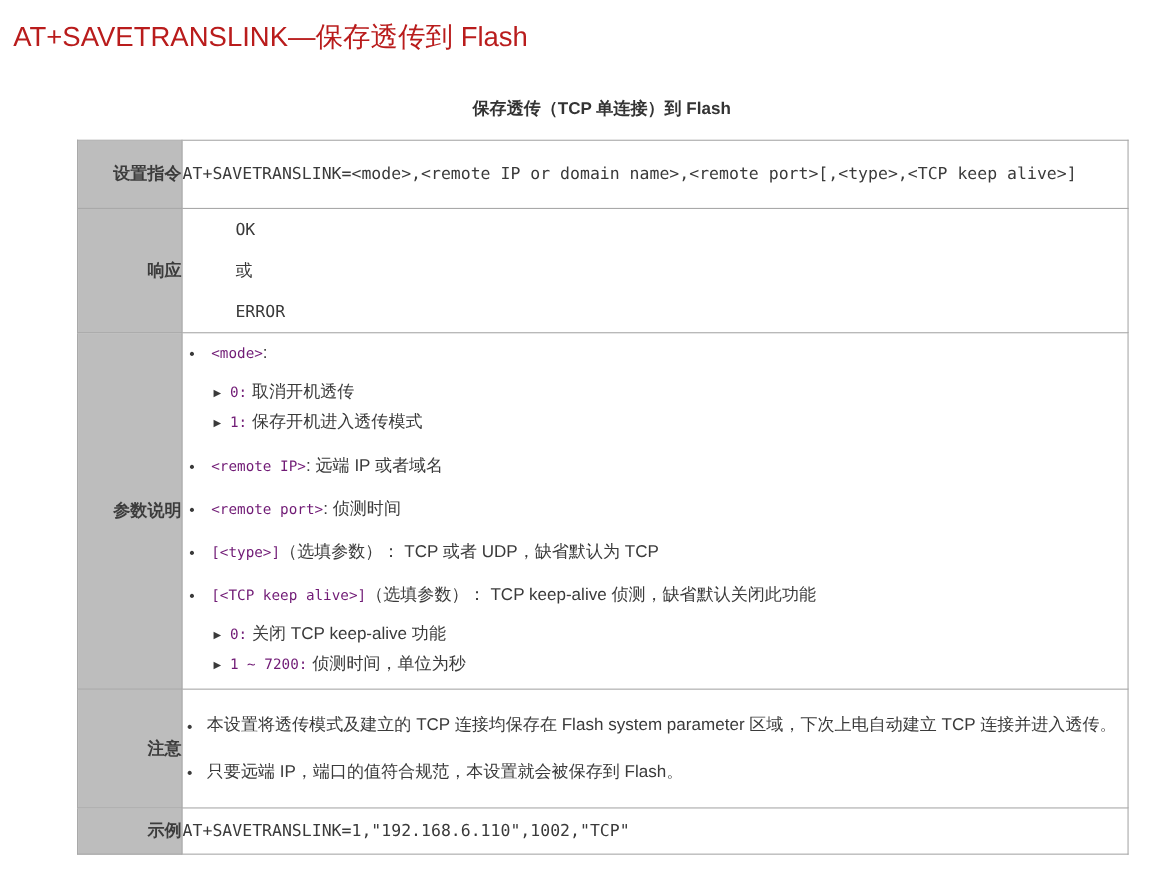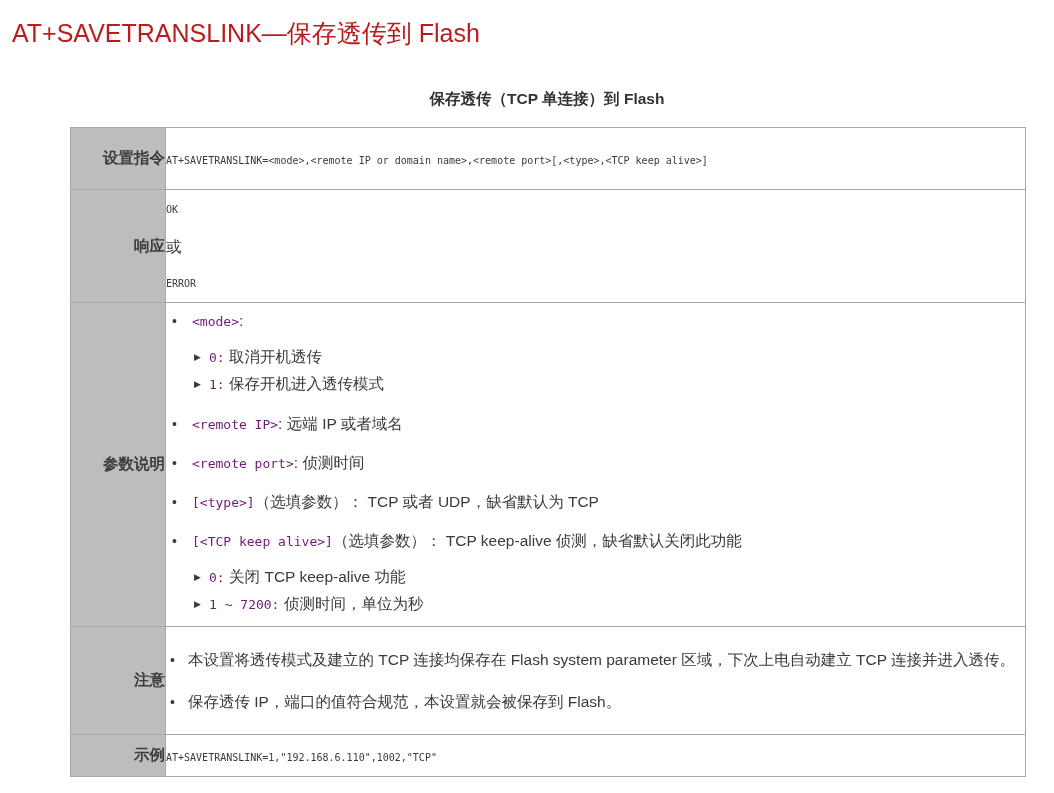--- a/index.html
+++ b/index.html
@@ -56,21 +56,21 @@
     font-size: 15.5px;
     color: #3c3c3c;
   }
   td.content-cell {
     background: #ffffff;
     padding-left: 8px;
     padding-right: 8px;
   }
   .mono {
     font-family: "DejaVu Sans Mono", "Liberation Mono", monospace;
-    font-size: 10px;
+    font-size: 15px;
     color: #3a3a3a;
     white-space: nowrap;
   }
   .mono-s {
     font-family: "DejaVu Sans Mono", "Liberation Mono", monospace;
     font-size: 13px;
     color: #701a75;
   }
   .cjk {
     font-size: 15.5px;
@@ -78,20 +78,21 @@
   }
   .row-set { height: 62px; }
   .row-resp { height: 111px; }
   .row-params { height: 321px; }
   .row-note { height: 108px; }
   .row-example { height: 42px; padding-left: 12px; }
 
   .resp-line {
     height: 37px;
     line-height: 37px;
+    margin-left: 48px;
   }
   .resp-wrap {
     padding-top: 1px;
   }
   ul.params {
     list-style: none;
     margin: 0;
     padding: 6px 0 8px 0;
   }
   ul.params > li {
@@ -227,21 +228,21 @@
   <tr class="row-note">
     <td class="label-cell">注意</td>
     <td class="content-cell">
       <ul class="notes">
         <li>
           <span class="bullet">•</span>
           <span>本设置将透传模式及建立的 TCP 连接均保存在 Flash system parameter 区域，下次上电自动建立 TCP 连接并进入透传。</span>
         </li>
         <li>
           <span class="bullet">•</span>
-          <span>保存透传 IP，端口的值符合规范，本设置就会被保存到 Flash。</span>
+          <span>只要远端 IP，端口的值符合规范，本设置就会被保存到 Flash。</span>
         </li>
       </ul>
     </td>
   </tr>
 
   <tr class="row-example">
     <td class="label-cell">示例</td>
     <td class="content-cell">
       <span class="mono">AT+SAVETRANSLINK=1,"192.168.6.110",1002,"TCP"</span>
     </td>

